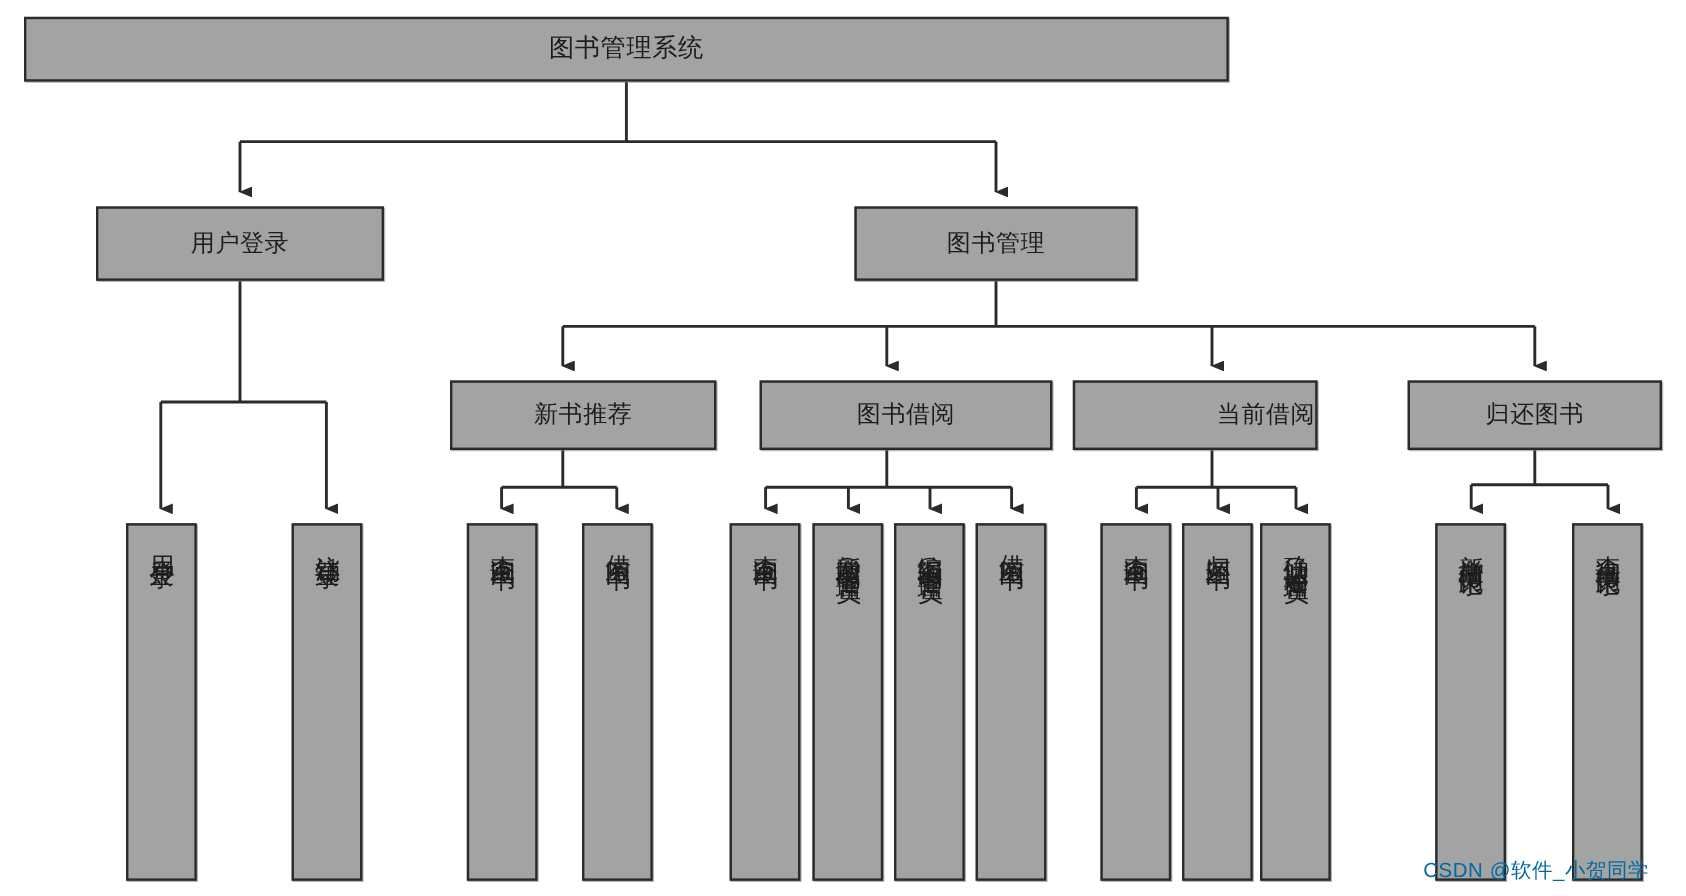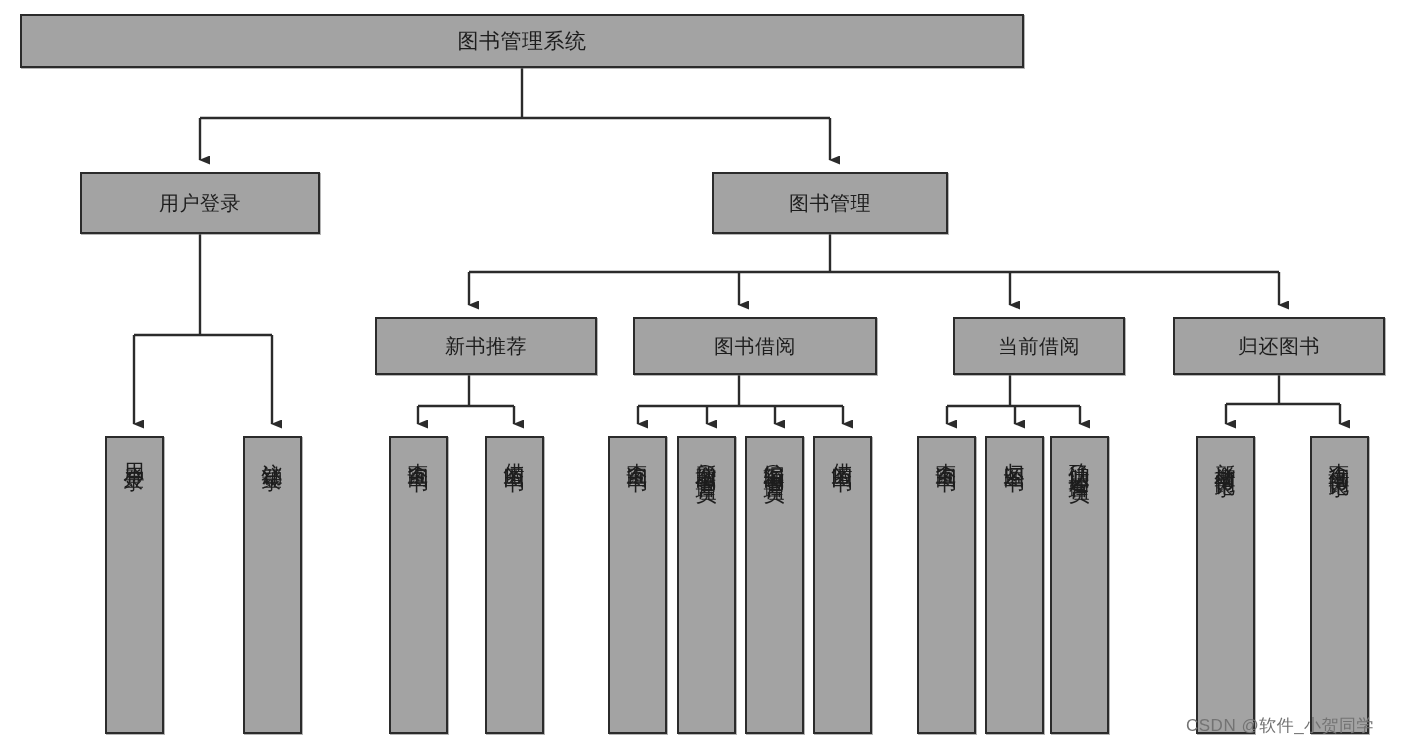--- a/index.html
+++ b/index.html
@@ -49,21 +49,21 @@
   
   .node-l1 { height: 62px; }
   .node-l1 .node-label { font-size: 20px; }
   .n-user-login { left: 80px; top: 172px; width: 240px; }
   .n-book-manage { left: 712px; top: 172px; width: 236px; }
   
   .node-l2 { top: 317px; height: 58px; }
   .node-l2 .node-label { font-size: 20px; }
   .n-new-book { left: 358px; width: 222px; margin-left: 17px; }
   .n-book-borrow { left: 633px; width: 244px; }
-  .n-current-borrow { left: 953px; width: 172px; }
+  .n-current-borrow { left: 894px; width: 204px; justify-content: flex-end; }
   .n-borrow-record { left: 1173px; width: 212px; }
   
   .node-leaf {
     top: 436px;
     height: 298px;
     align-items: flex-start;
     justify-content: center;
     padding-top: 8px;
   }
   .node-leaf .node-label {
@@ -72,21 +72,21 @@
     text-orientation: upright;
     letter-spacing: 3px;
     white-space: nowrap;
     line-height: 1;
   }
   .watermark {
     position: absolute;
     left: 1186px;
     top: 714px;
     font-size: 17px;
-    color: #737373;
+    color: #0369a1;
     white-space: nowrap;
     letter-spacing: 0.5px;
   }
 </style>
 </head>
 <body>
 
 <div id="diagram-canvas">
 
   <svg id="edge-layer" viewBox="0 0 1405 747" xmlns="http://www.w3.org/2000/svg">

